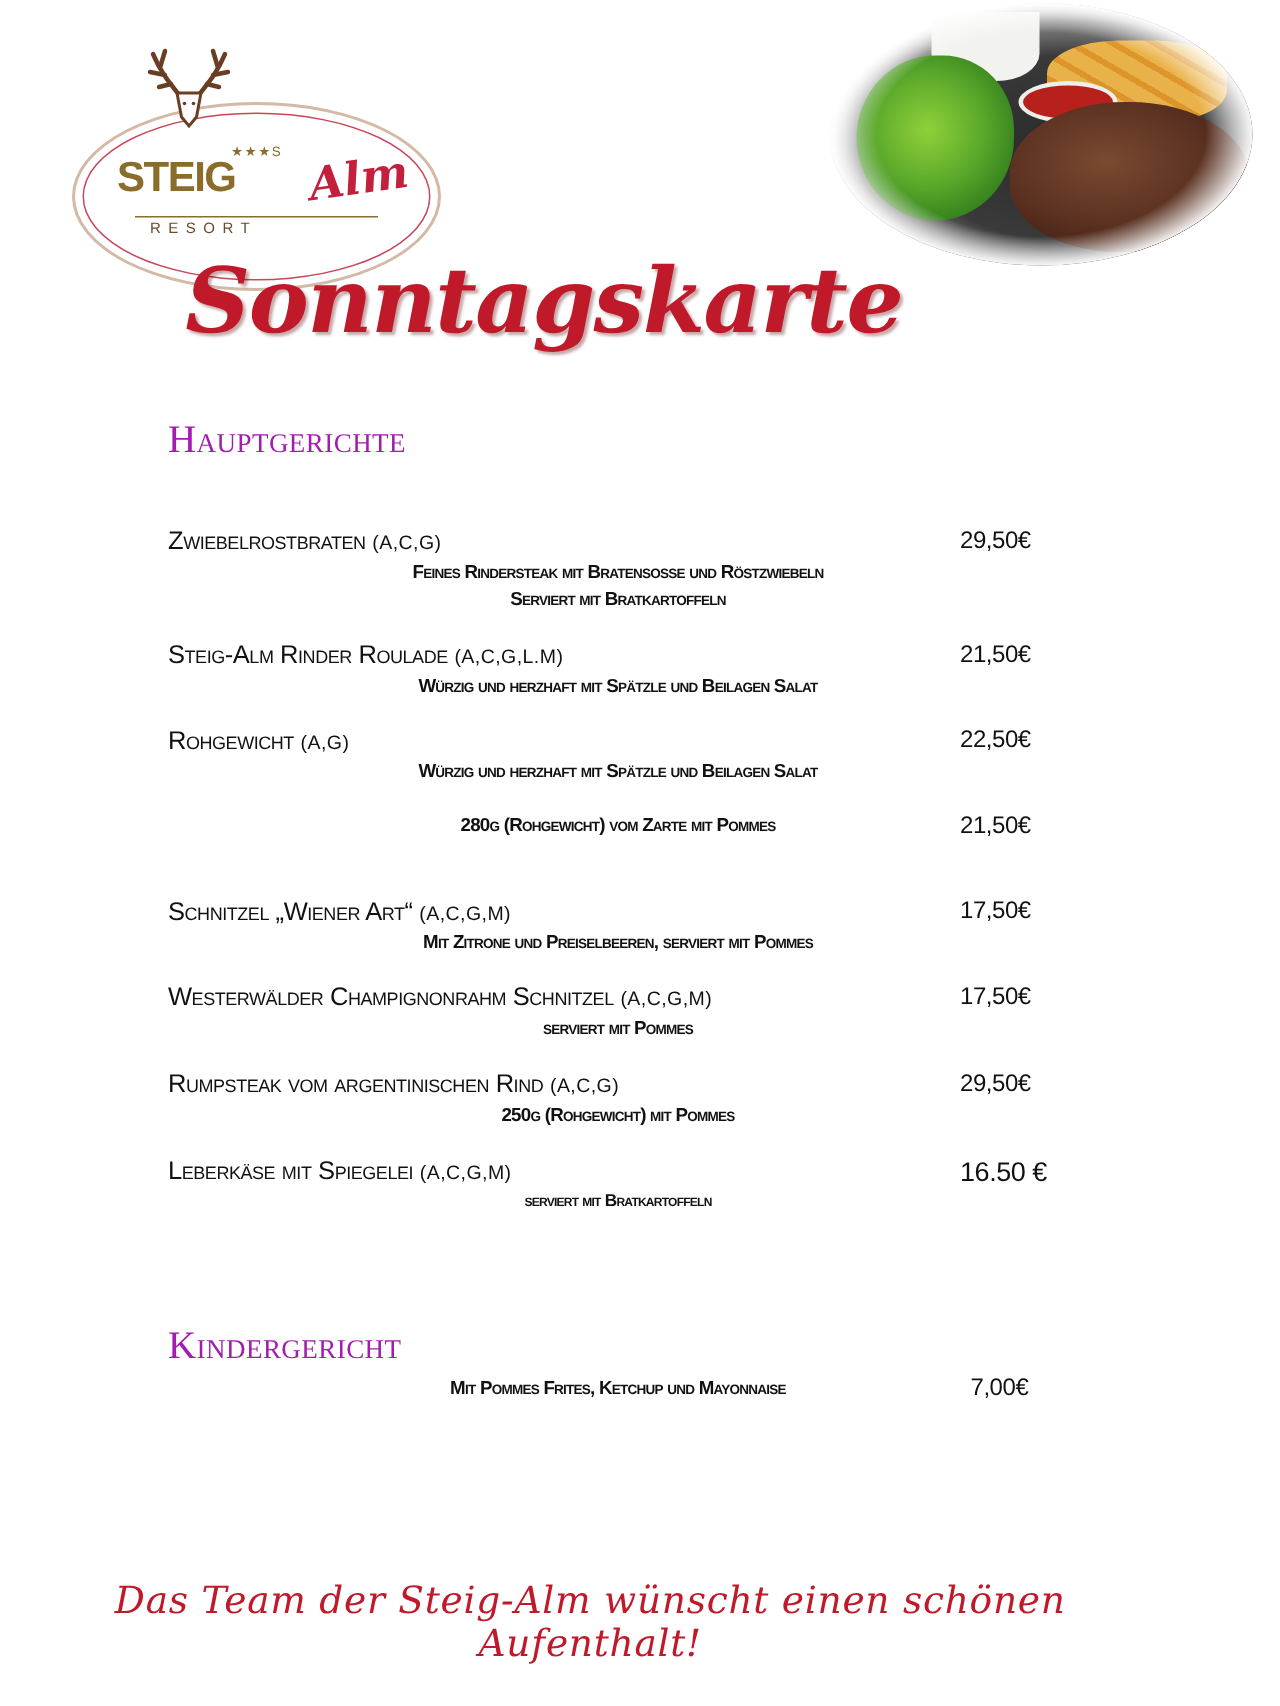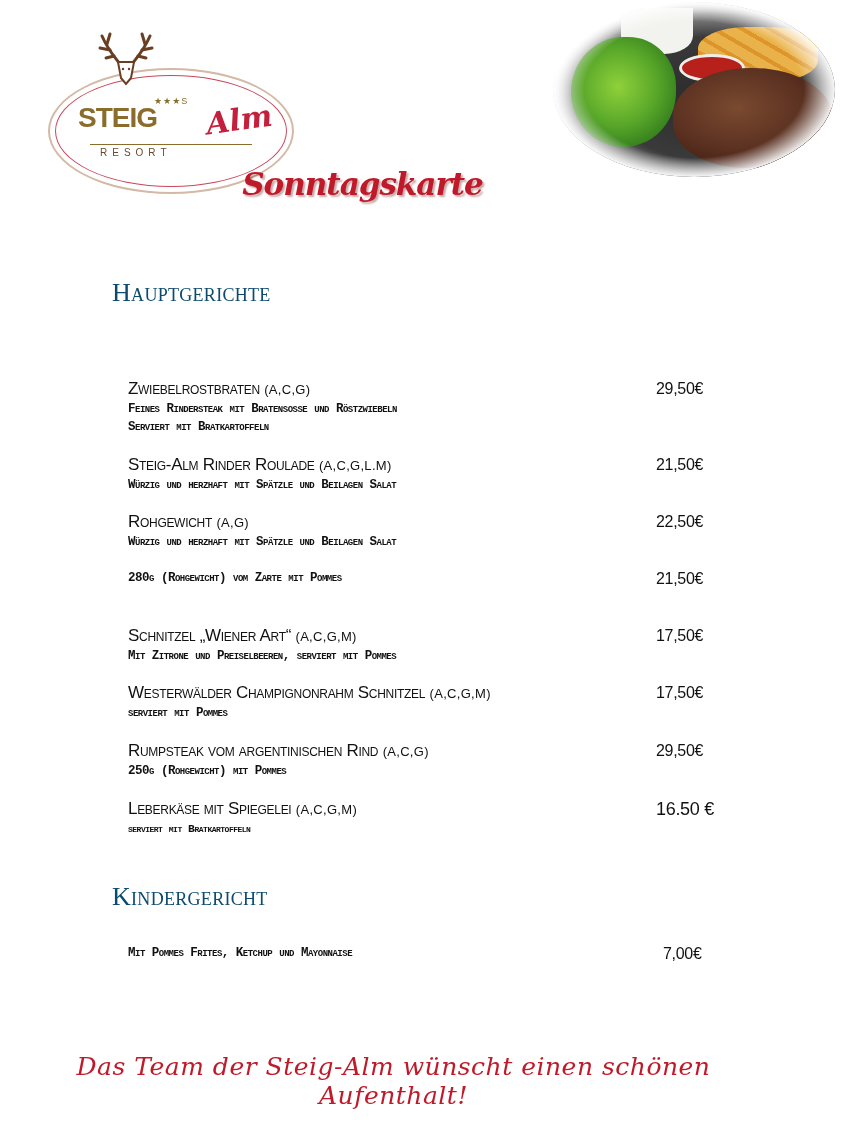--- a/index.html
+++ b/index.html
@@ -29,32 +29,32 @@
           background: radial-gradient(ellipse at 40% 40%, #7a4a30 0%, #5a3020 50%, #3a1a10 85%); }
   .food .fries { position: absolute; left: 145px; top: 25px; width: 120px; height: 55px; border-radius: 40%;
           background: repeating-linear-gradient(30deg, #f2b84a 0 10px, #e59a2a 10px 14px); opacity: 0.95; }
   .food .bowl { position: absolute; left: 68px; top: 6px; width: 72px; height: 46px; border-radius: 0 0 40% 40%; background: #f2f2ee; }
   .food .sauce { position: absolute; left: 126px; top: 52px; width: 60px; height: 22px; border-radius: 50%; background: #b8201c; border: 3px solid #eeeeea; }
   .food .fade { position: absolute; inset: 0; border-radius: 50%;
           background: radial-gradient(ellipse at center, rgba(255,255,255,0) 55%, rgba(255,255,255,0.9) 70%, #fff 74%); }
 
   
   .title { position: absolute; left: 0; width: 725px; top: 166px; text-align: center;
-           font-family: "DejaVu Serif", serif; font-style: italic; font-weight: bold; font-size: 31px; color: #c01a2a;
+           font-family: "DejaVu Serif", serif; font-style: italic; font-weight: bold; font-size: 60px; color: #c01a2a;
            text-shadow: 2px 2px 2px rgba(90,0,0,0.35); letter-spacing: -1px; }
 
   
   .section-title { position: absolute; left: 112px; font-family: "Liberation Serif", serif; font-variant: small-caps;
-                   font-size: 26px; color: #0c4a6e; letter-spacing: 0.3px; }
-  .item { position: absolute; left: 128px; width: 600px; margin-top: 28px; }
+                   font-size: 26px; color: #a21caf; letter-spacing: 0.3px; }
+  .item { position: absolute; left: 112px; width: 600px; }
   .item-name { font-family: "Liberation Sans", sans-serif; font-variant: small-caps; font-size: 17px; letter-spacing: -0.3px;
                white-space: nowrap; line-height: 20px; }
   .item-name .allergens { font-size: 13px; font-variant: normal; letter-spacing: 0.3px; }
-  .item-desc { font-family: Liberation Mono, monospace; font-variant: small-caps; font-weight: bold; font-size: 12.5px;
-               letter-spacing: -0.5px; line-height: 18px; white-space: nowrap; }
+  .item-desc { font-family: Liberation Sans, sans-serif; font-variant: small-caps; font-weight: bold; font-size: 12.5px;
+               letter-spacing: -0.5px; line-height: 18px; white-space: nowrap; text-align: center; }
   .item-price { position: absolute; left: 528px; top: 0; font-size: 16px; line-height: 20px; letter-spacing: -0.3px; white-space: nowrap; }
 
   .footer { position: absolute; left: 0; width: 787px; top: 1052px; text-align: center;
             font-family: "DejaVu Serif", serif; font-style: italic; font-size: 25px; color: #c01a2a; letter-spacing: 0.5px; }
 </style>
 </head>
 <body>
 
 <div class="logo">
   <div class="logo-oval"></div>

